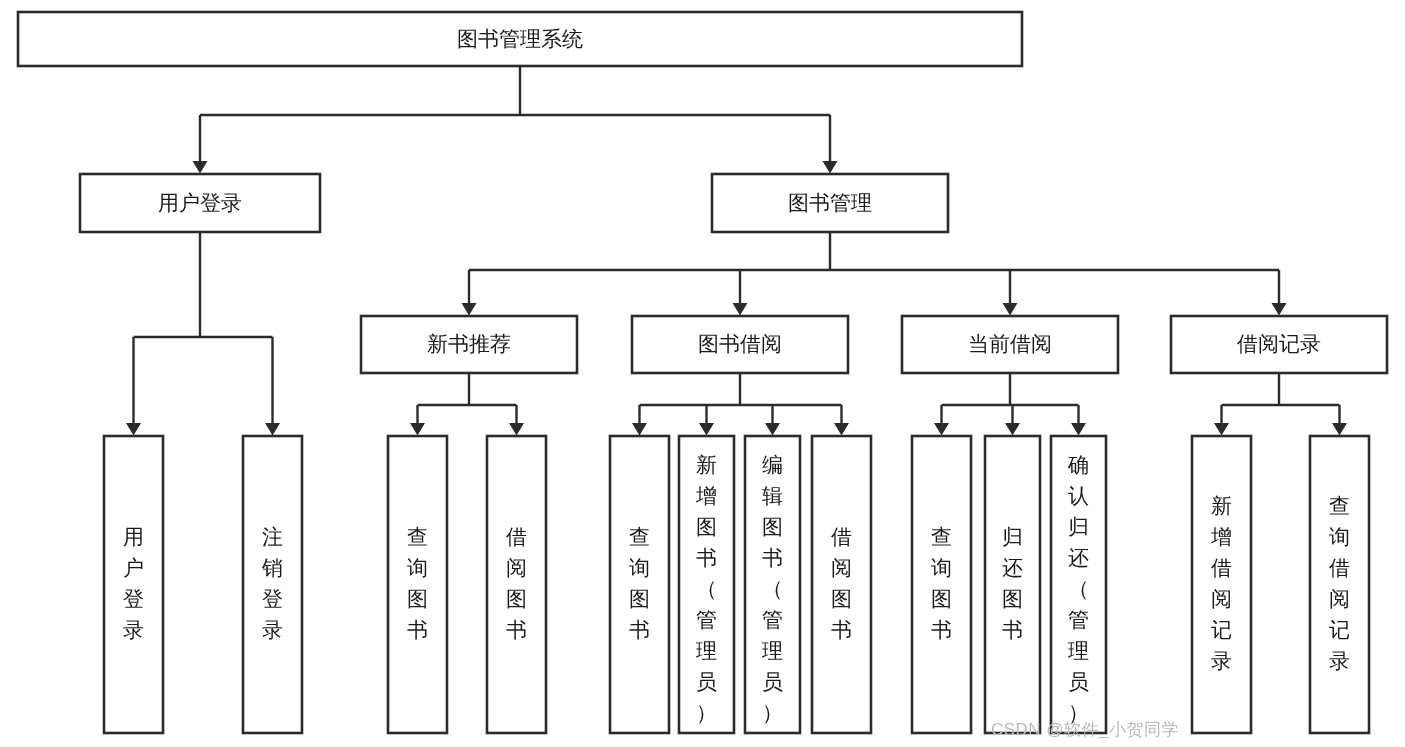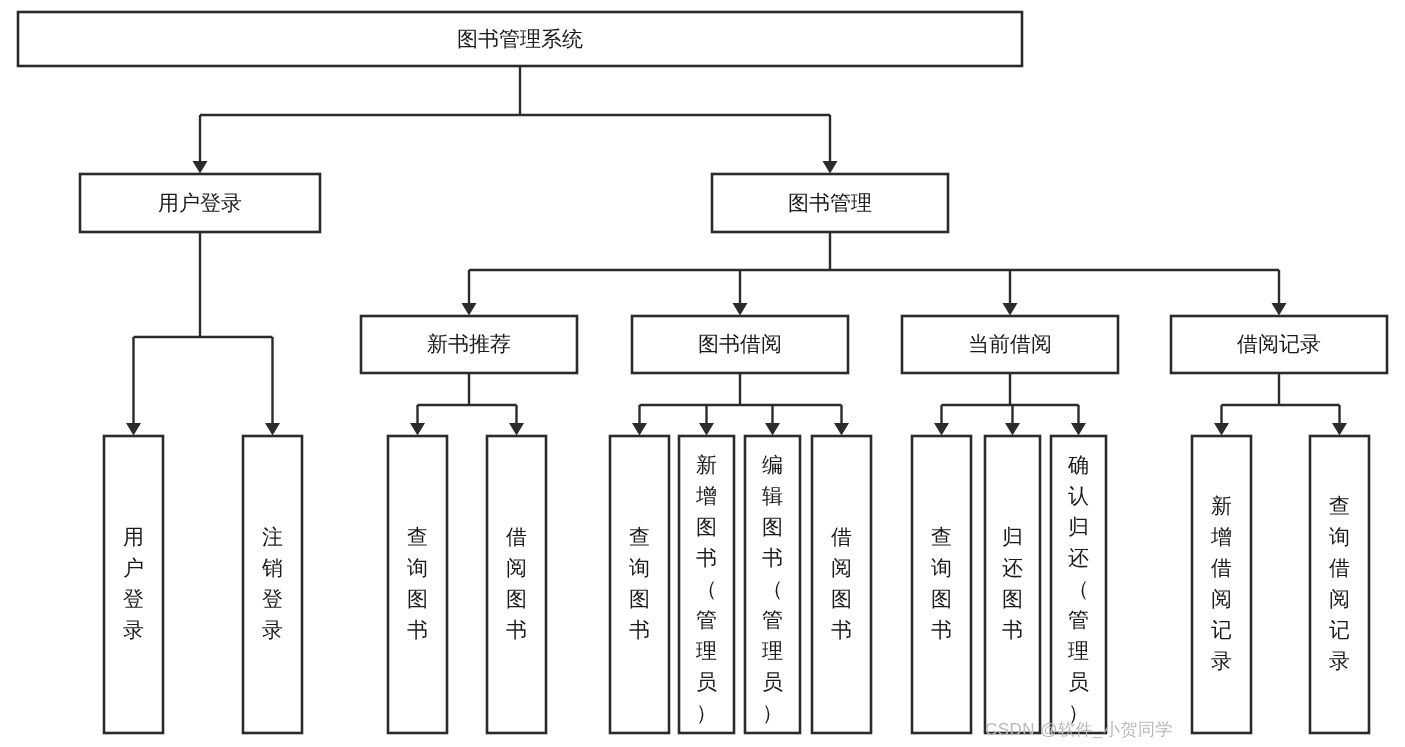--- a/index.html
+++ b/index.html
@@ -49,21 +49,21 @@
     dominant-baseline: middle;
   }
   .node-label-v {
     font-family: "Liberation Sans", "DejaVu Sans", sans-serif;
     font-size: 21px;
     fill: #1a1a1a;
     text-anchor: middle;
   }
   .watermark-text {
     position: absolute;
-    right: 8px;
+    right: 2px;
     bottom: 6px;
     font-family: "Liberation Sans", "DejaVu Sans", sans-serif;
     font-size: 17px;
     color: #b9b9b9;
     letter-spacing: 0.5px;
     white-space: nowrap;
     user-select: none;
   }
 </style>
 </head>

